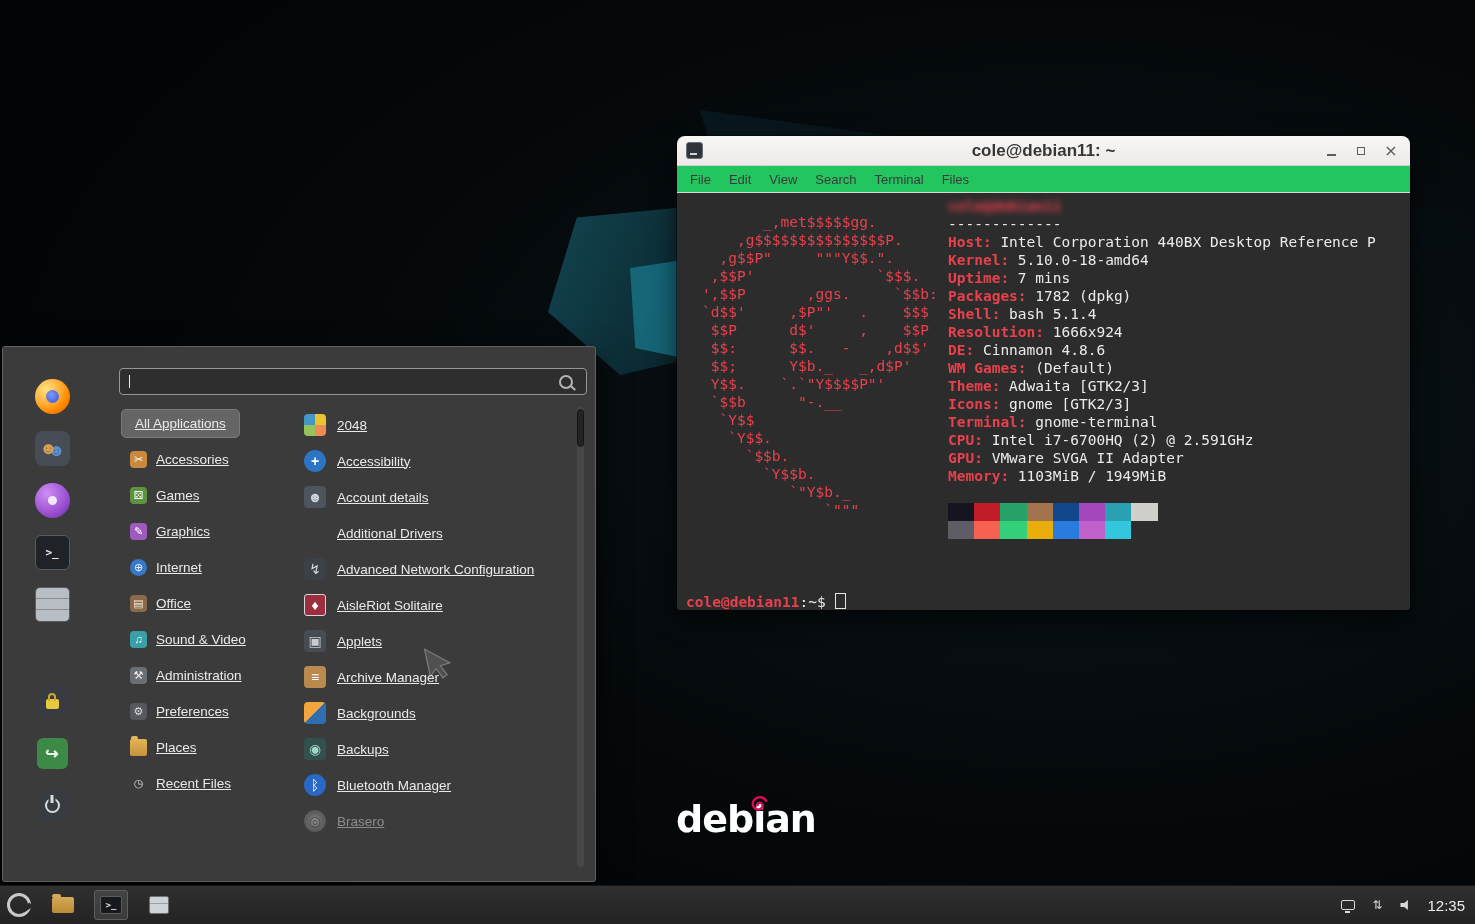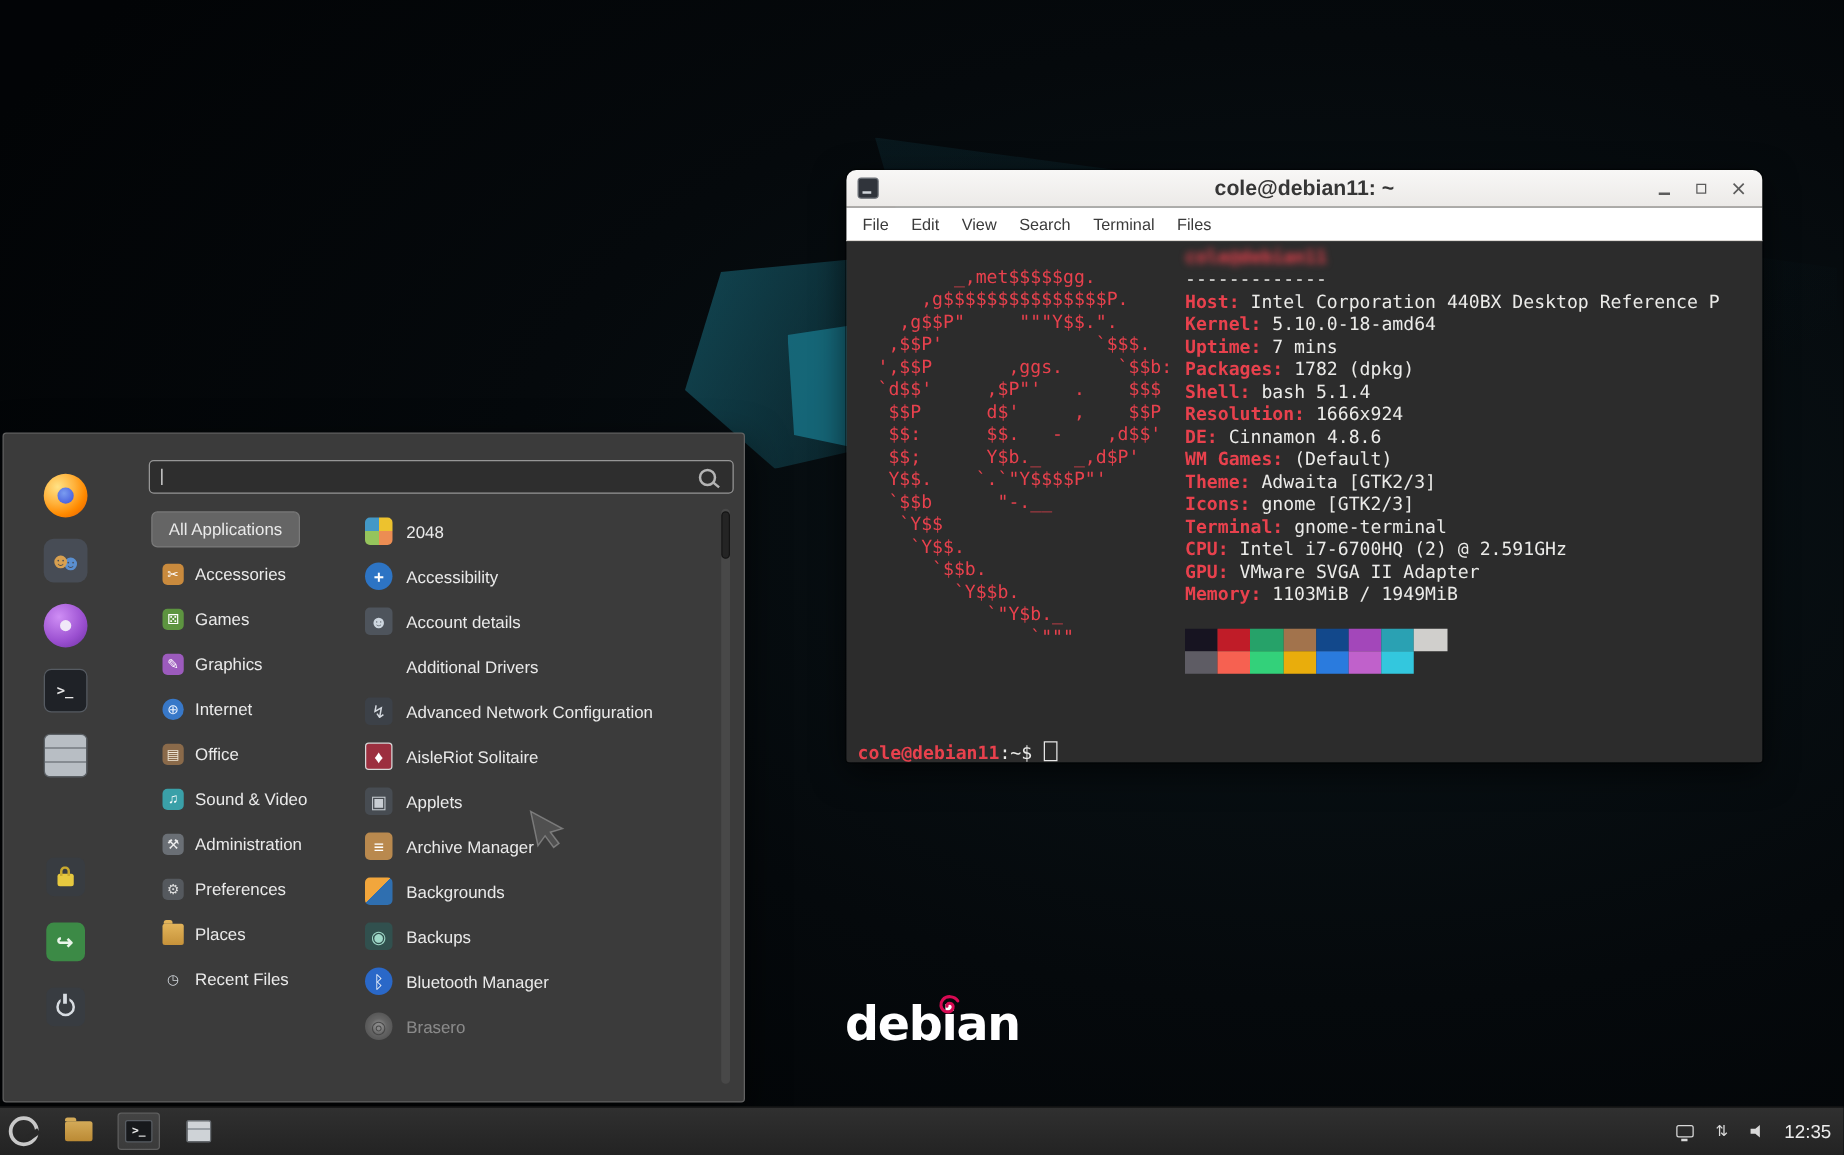--- a/index.html
+++ b/index.html
@@ -37,21 +37,21 @@
   .tb-icon{width:15px;height:15px;margin-left:9px;background:#30343b;border-radius:3px;
       border:1px solid #6a6f76;position:relative;flex:none;z-index:1;}
   .tb-icon::after{content:"";position:absolute;left:3px;bottom:3px;width:7px;height:2px;background:#cfd4da;}
   .tb-title{position:absolute;left:0;right:0;text-align:center;
       font-weight:bold;font-size:17px;color:#363636;}
   .winbtns{margin-left:auto;display:flex;gap:12px;margin-right:10px;z-index:1;}
   .wb{width:18px;height:18px;display:flex;align-items:center;justify-content:center;color:#5c5c5c;cursor:default;}
   .g-min{width:9px;height:2px;background:#5c5c5c;margin-top:9px;}
   .g-max{width:8px;height:8px;border:1.5px solid #5c5c5c;box-sizing:border-box;}
   .g-close{font-size:16px;line-height:1;font-family:"DejaVu Sans",sans-serif;}
-  .menubar{height:27px;box-sizing:border-box;background:#ffffff;border-bottom:1px solid #dcd8d3;
+  .menubar{height:27px;box-sizing:border-box;background:#22c55e;border-bottom:1px solid #dcd8d3;
       display:flex;align-items:center;padding-left:4px;}
   .tm-item{font-size:13px;color:#3a3a3a;padding:0 9px;}
   .term-body{position:relative;height:417px;background:var(--term-bg);
       font-family:"DejaVu Sans Mono",monospace;font-size:14.5px;line-height:18px;color:var(--term-fg);}
   .ascii{position:absolute;left:9px;top:4px;margin:16px;font:inherit;font-weight:normal;color:var(--term-red);}
   .nf-info{position:absolute;left:271px;top:4px;}
   .nf-line{height:18px;white-space:pre;}
   .nf-label{color:var(--term-red);font-weight:bold;}
   .nf-val{color:var(--term-fg);}
   .nf-blur{color:var(--term-red);font-weight:bold;filter:blur(3px);}
@@ -98,24 +98,24 @@
   .search-caret{width:1px;height:13px;background:#ededed;margin-left:9px;flex:none;}
   .search-input{flex:1;background:transparent;border:none;outline:none;color:#fff;
       font-size:13px;font-family:"Liberation Sans",sans-serif;padding:0 6px;height:100%;}
   .mag{position:relative;width:10px;height:10px;border:2px solid #b4b4b4;border-radius:50%;margin-right:13px;flex:none;}
   .mag::after{content:"";position:absolute;width:6px;height:2px;background:#b4b4b4;right:-5px;bottom:-2px;transform:rotate(40deg);}
 
   .cats{position:absolute;left:118px;top:58px;width:166px;margin:0;padding:0;list-style:none;}
   .cat{display:flex;align-items:center;height:36px;gap:9px;padding:0 10px 0 9px;font-size:13.5px;color:#eaeaea;}
   .cat.selected{height:29px;margin:3.5px 0;background:#656565;border:1px solid #7a7a7a;box-sizing:border-box;
       border-radius:5px;width:fit-content;padding:0 13px;}
-  .apps{position:absolute;left:289px;top:60px;width:282px;margin:0;padding:0;list-style:none;}
+  .apps{position:absolute;left:301px;top:60px;width:282px;margin:0;padding:0;list-style:none;}
   .app{display:flex;align-items:center;height:36px;gap:11px;font-size:13.5px;color:#eaeaea;}
   .app.disabled{opacity:.45;}
-  .lbl{white-space:nowrap;}
+  .lbl{white-space:nowrap;text-decoration:underline;}
 
   .mi{display:inline-flex;align-items:center;justify-content:center;border-radius:4px;flex:none;overflow:hidden;}
   .cats .mi{width:17px;height:17px;font-size:11px;}
   .apps .mi{width:22px;height:22px;font-size:14px;}
   .mi-accessories{background:#c98a3d;color:#fff;}
   .mi-games{background:#5d9440;color:#fff;}
   .mi-graphics{background:#9c5bbd;color:#fff;}
   .mi-internet{background:#3878c8;color:#eaf2ff;border-radius:50%;}
   .mi-office{background:#8a6a4a;color:#f0e8d8;}
   .mi-sound-video{background:#3aa0a8;color:#fff;}

